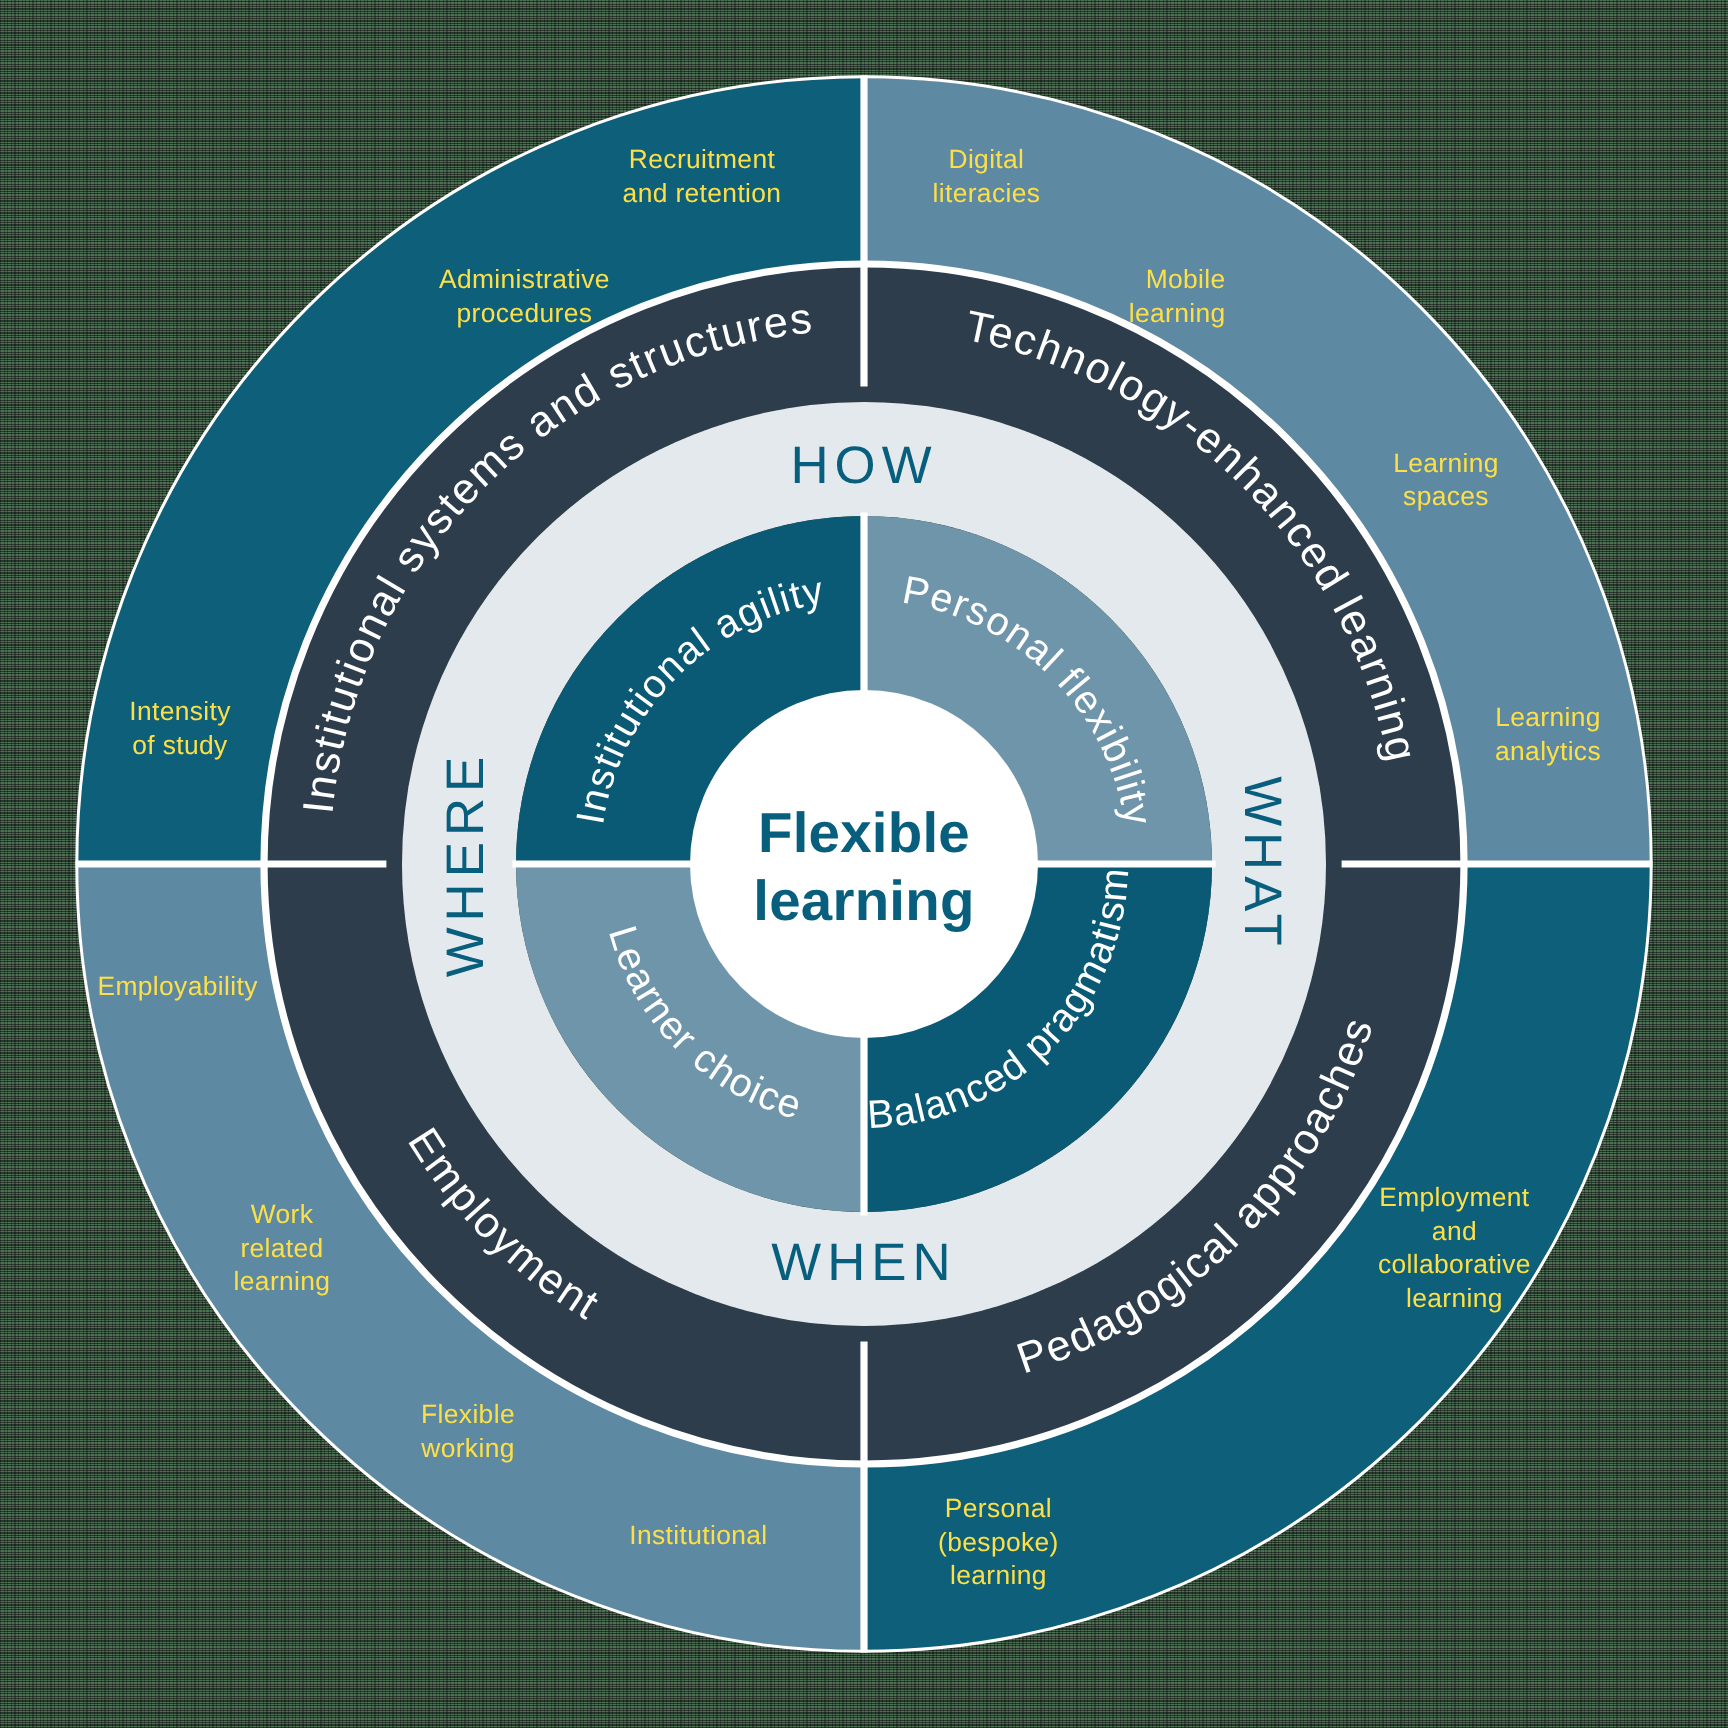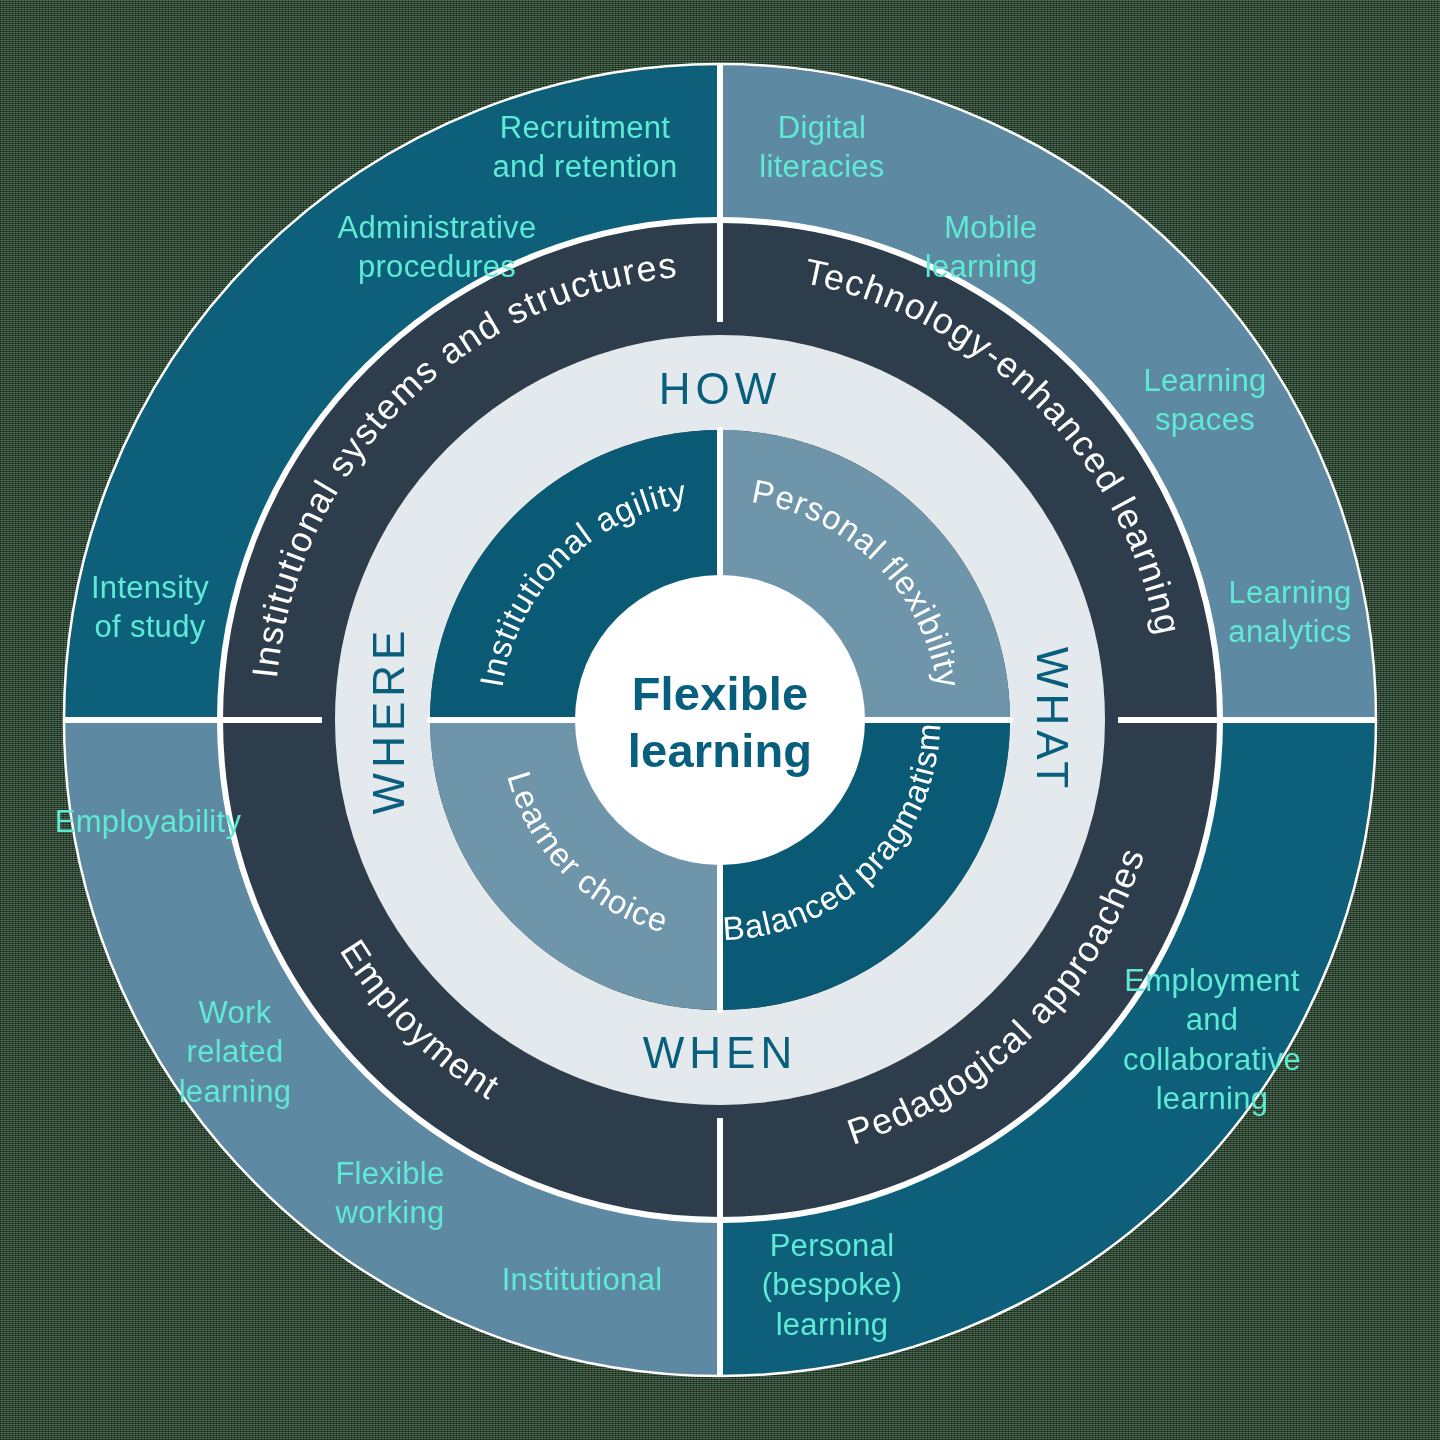--- a/index.html
+++ b/index.html
@@ -11,21 +11,21 @@
     background-image:
       repeating-linear-gradient(0deg, rgba(0,0,0,.50) 0 1px, transparent 1px 2px),
       repeating-linear-gradient(90deg, rgba(0,0,0,.30) 0 1px, transparent 1px 3px);
   }
   .stage{position:relative;width:1440px;height:1440px;}
   .stage svg{position:absolute;left:0;top:0;}
 
   .labels{position:absolute;left:0;top:0;width:1440px;height:1440px;pointer-events:none;}
   .item{
     position:absolute;transform:translate(-50%,-50%);
-    color:#5eead4;font-size:31px;line-height:1.27;text-align:center;
+    color:#fde047;font-size:22px;line-height:1.27;text-align:center;
     white-space:pre-line;letter-spacing:.3px;
   }
   .center-label{
     position:absolute;transform:translate(-50%,-50%);
     color:#085e7d;font-size:47px;font-weight:bold;line-height:1.22;
     text-align:center;white-space:pre-line;letter-spacing:.2px;
   }
   .arc-label{fill:#ffffff;font-size:36px;letter-spacing:1.5px;}
   .arc-label-inner{fill:#ffffff;font-size:33px;letter-spacing:1px;}
   .compass{font-size:44px;letter-spacing:5px;}
@@ -129,21 +129,21 @@
 
     <div class="item" style="left:1212px;top:1040px;">Employment
 and
 collaborative
 learning</div>
     <div class="item" style="left:832px;top:1285px;">Personal
 (bespoke)
 learning</div>
 
     <div class="item" style="left:148px;top:822px;">Employability</div>
-    <div class="item" style="left:235px;top:1040px;margin-top:12px;">Work
+    <div class="item" style="left:235px;top:1040px;">Work
 related
 learning</div>
     <div class="item" style="left:390px;top:1193px;">Flexible
 working</div>
     <div class="item" style="left:582px;top:1280px;">Institutional</div>
 
     <div class="center-label" style="left:720px;top:722px;">Flexible
 learning</div>
   </div>
 </div>

